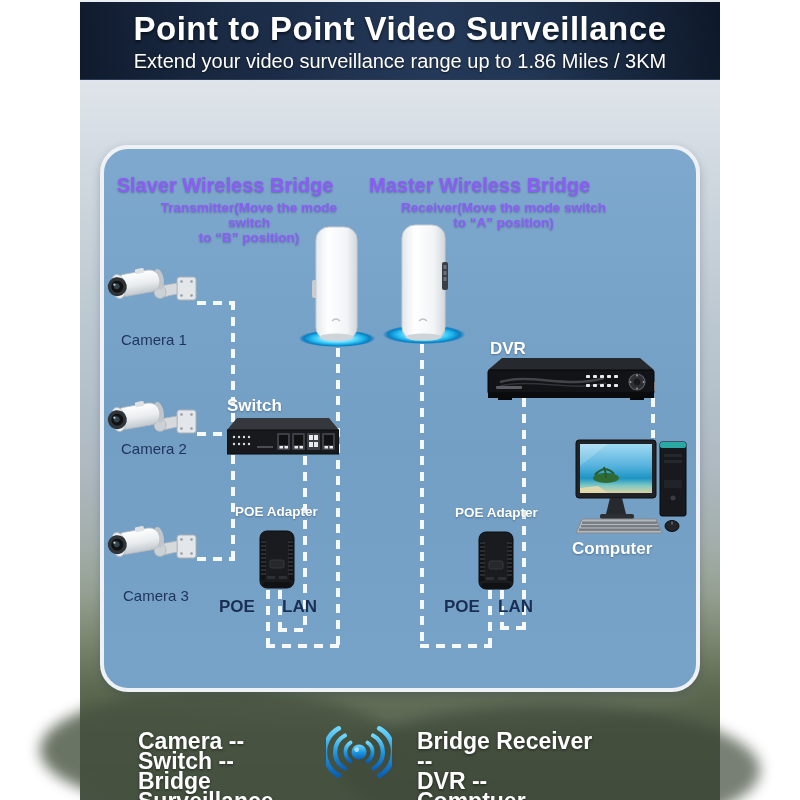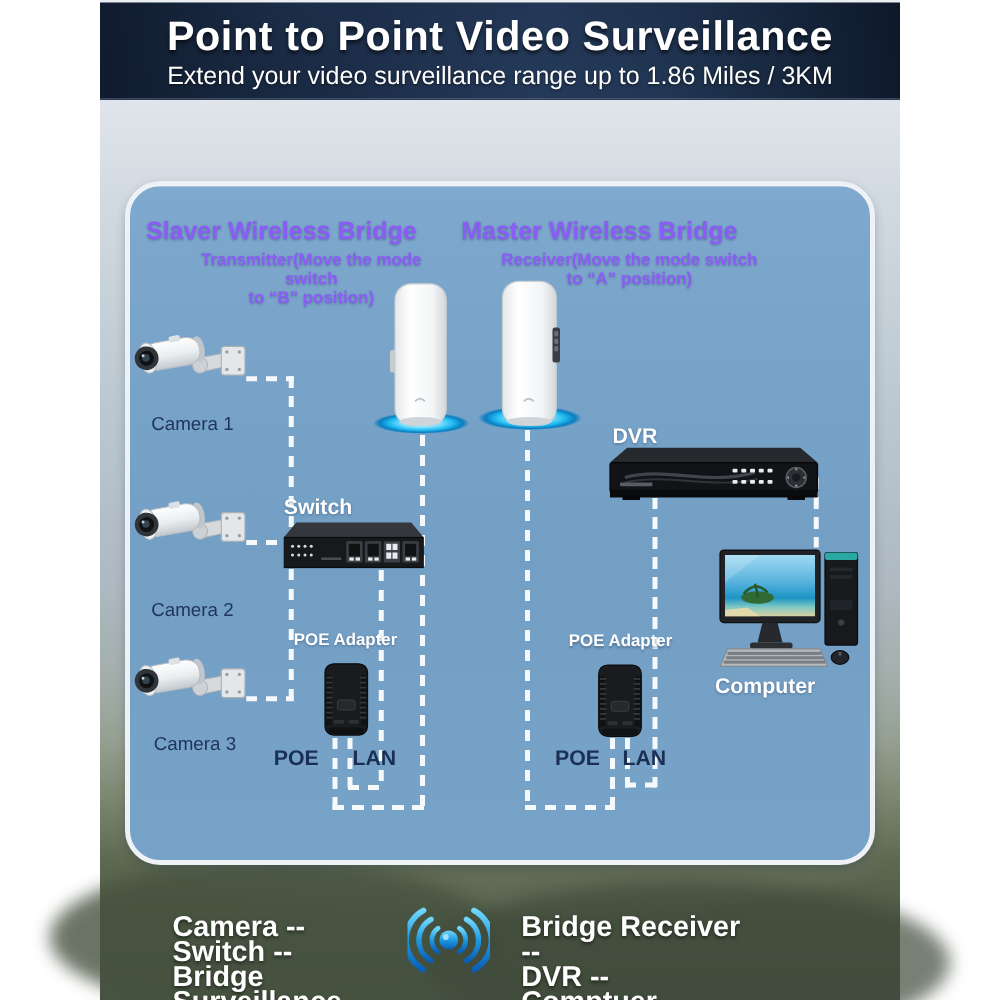--- a/index.html
+++ b/index.html
@@ -188,21 +188,21 @@
     <path d="M20,97 q4,-4 8,0" stroke="#bfc5ca" stroke-width="1.5" fill="none"></path>
   </svg>
 
   <svg class="dev" style="left:103px;top:250px;" width="100" height="72" viewBox="0 0 100 72">
       <use href="#cam-sym"></use>
     </svg>
   <div class="lbl-dark" style="left:121px;top:331px;">Camera 1</div>
   <svg class="dev" style="left:103px;top:383px;" width="100" height="72" viewBox="0 0 100 72">
       <use href="#cam-sym"></use>
     </svg>
-  <div class="lbl-dark" style="left:121px;top:480px;">Camera 2</div>
+  <div class="lbl-dark" style="left:121px;top:440px;">Camera 2</div>
   <svg class="dev" style="left:103px;top:508px;" width="100" height="72" viewBox="0 0 100 72">
       <use href="#cam-sym"></use>
     </svg>
   <div class="lbl-dark" style="left:123px;top:587px;">Camera 3</div>
 
   <div class="lbl-white" style="left:227px;top:396px;width:112px;font-size:17px;">Switch</div>
   <svg class="dev" style="left:227px;top:416px;" width="112" height="40" viewBox="0 0 112 40">
     <polygon points="10,2 102,2 112,14 0,14" fill="#34383d"></polygon>
     <rect x="0" y="14" width="112" height="24" fill="#17191d" stroke="#0b0c0e"></rect>
     <g fill="#d8dde2">

